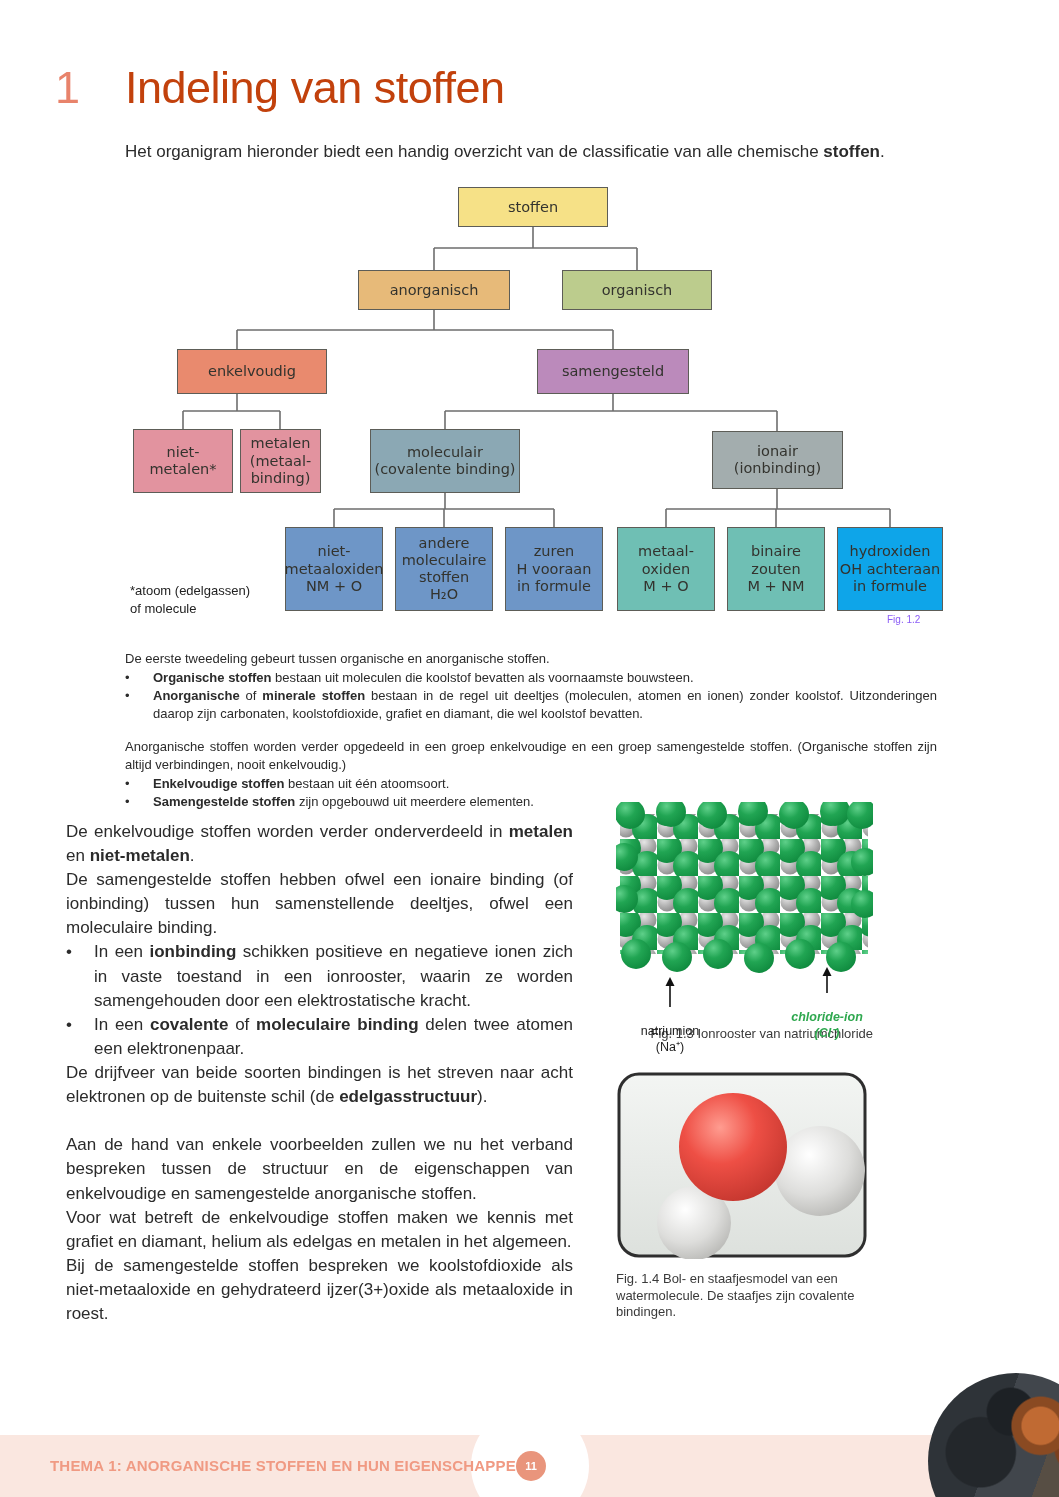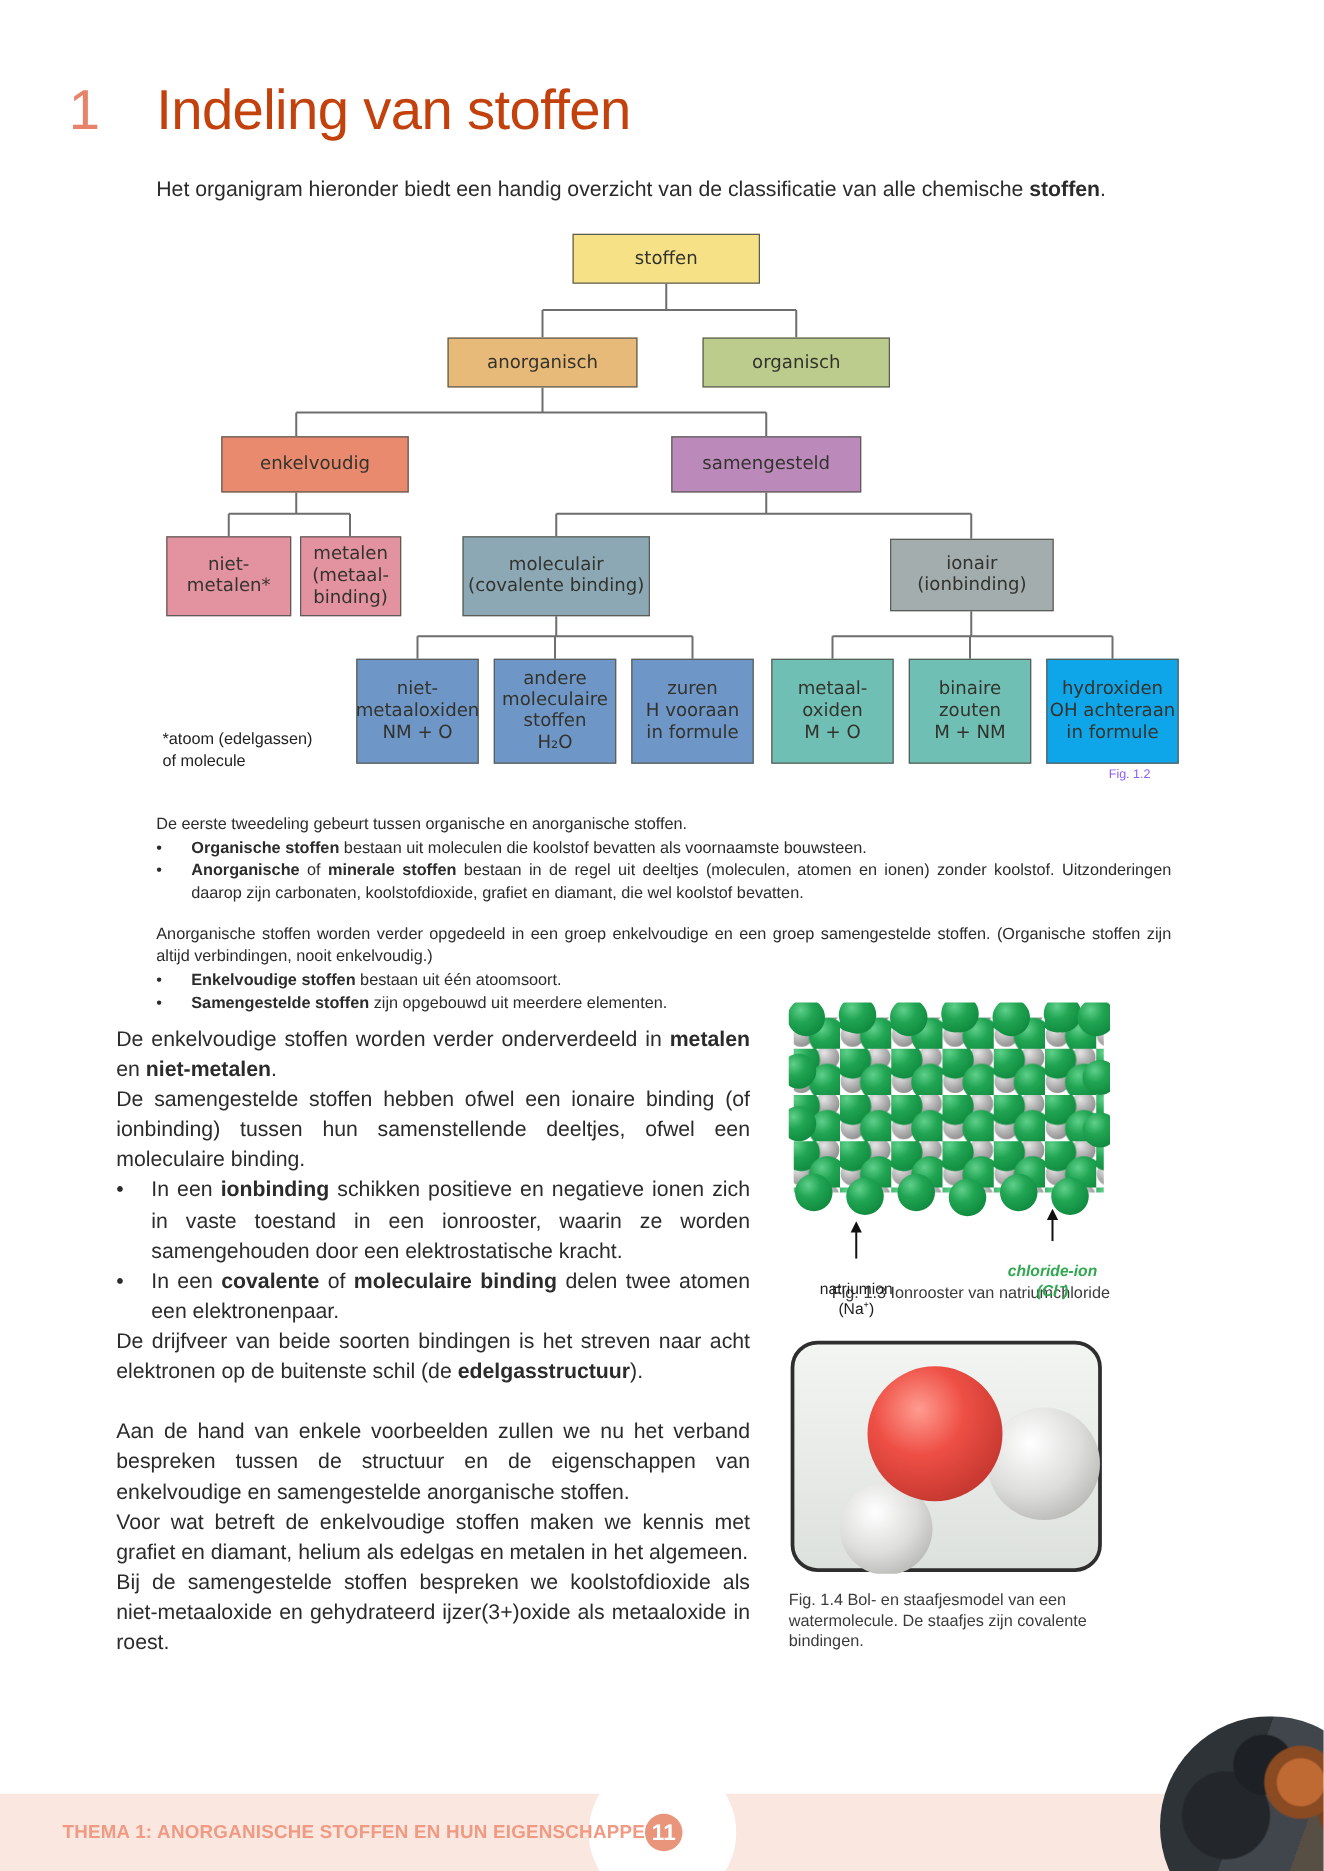--- a/index.html
+++ b/index.html
@@ -19,40 +19,40 @@
          white-space:pre-line;box-sizing:border-box;}
   .fc-footnote{position:absolute;left:15px;top:400px;font-size:13px;line-height:1.35;white-space:pre-line;color:#222;}
   .fc-caption{position:absolute;left:772px;top:432px;font-size:10px;color:#8b5cf6;}
   
   .tblock{margin-left:125px;width:812px;font-size:13px;line-height:1.42;text-align:justify;}
   .s1{margin-top:12px;} .s2{margin-top:14px;}
   .bullet{display:flex;}
   .bullet .bm{width:28px;flex:none;}
   .bullet .bt{flex:1;text-align:justify;}
   
-  .twocol{display:flex;margin:8px 0 0 93px;width:812px;gap:31px;}
+  .twocol{display:flex;margin:8px 0 0 66px;width:812px;gap:43px;}
   .colL{width:507px;font-size:17px;line-height:1.42;text-align:justify;}
   .colL p{margin:0;}
   .colR{width:257px;flex:none;}
   
   .fig3wrap{position:relative;margin-top:-18px;width:257px;height:222px;}
   .ion-label{position:absolute;text-align:center;font-size:12.5px;line-height:1.25;white-space:pre-line;color:#1d1d1d;}
   .ion-label svg{display:block;margin:0 auto 1px auto;}
   .lbl-na{left:6px;top:152px;width:96px;padding-top:8px;}
   .lbl-cl{right:0px;top:150px;width:92px;font-weight:bold;font-style:italic;}
   .figcap{font-size:13px;line-height:1.3;color:#3a3a3a;width:257px;}
   .cap3{margin-top:2px;text-align:right;}
   .fig4wrap{margin-top:28px;width:252px;}
   .cap4{margin-top:8px;width:250px;}
   
   .footer{position:absolute;left:0;right:0;bottom:0;height:62px;background:#FAE7E0;}
   .footer-label{position:absolute;left:50px;top:22px;font-size:15px;font-weight:bold;letter-spacing:.2px;color:#F09A83;}
   .bump{position:absolute;left:471px;top:-28px;width:118px;height:118px;border-radius:50%;background:#ffffff;}
   .page-circle{position:absolute;left:516px;top:16px;width:30px;height:30px;border-radius:50%;background:#E9957C;
-               color:#fff;font-size:18px;font-weight:bold;display:flex;align-items:center;justify-content:center;}
+               color:#fff;font-size:11px;font-weight:bold;display:flex;align-items:center;justify-content:center;}
   .corner-photo{position:absolute;right:-45px;bottom:-52px;width:176px;height:176px;border-radius:50%;
     background:
       radial-gradient(circle at 64% 30%, #c06a33 0 11%, #8a4a22 12% 17%, rgba(0,0,0,0) 18%),
       radial-gradient(circle at 88% 42%, #b5622f 0 10%, #7c3f1d 11% 15%, rgba(0,0,0,0) 16%),
       radial-gradient(circle at 47% 22%, #1d2125 0 14%, rgba(0,0,0,0) 15%),
       radial-gradient(circle at 30% 45%, #23272b 0 22%, rgba(0,0,0,0) 23%),
       linear-gradient(110deg, #2e3338 0 38%, #41464c 38% 62%, #574e44 62% 82%, #6b5a3f 82%);}
 </style>
 </head>
 <body>

